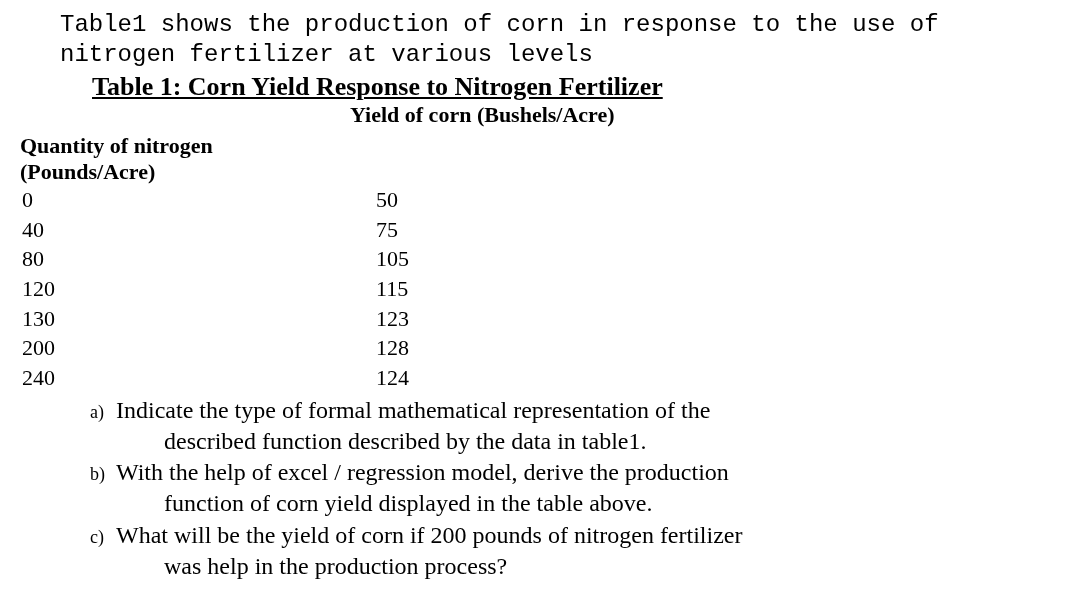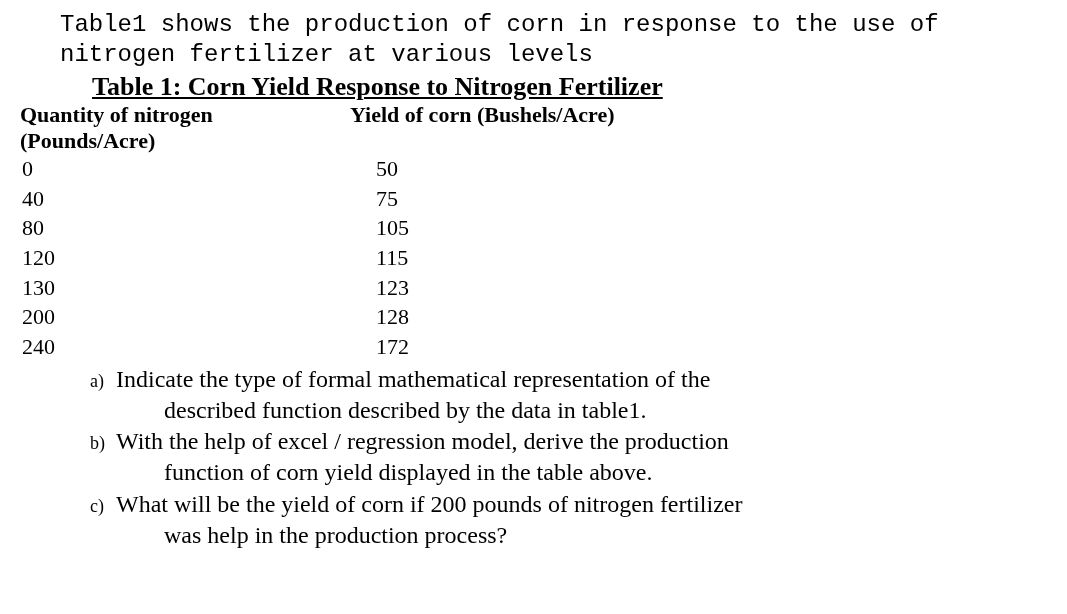--- a/index.html
+++ b/index.html
@@ -25,21 +25,21 @@
     margin-top: 2px;
   }
   .table-wrap {
     margin-left: 0px;
   }
   .tbl-header {
     font-weight: bold;
     font-size: 22px;
     display: flex;
   }
-  .tbl-header .c1 { width: 330px; }
+  .tbl-header .c1 { width: 330px; margin-top: 31px; }
   .tbl-header .c2 { }
   .tbl-row {
     display: flex;
     font-size: 22px;
     line-height: 1.35;
   }
   .tbl-row .c1 { width: 330px; padding-left: 2px; }
   .tbl-row .c2 { padding-left: 24px; }
   .questions {
     margin-left: 70px;
@@ -98,21 +98,21 @@
   <div class="tbl-row">
     <div class="c1">130</div>
     <div class="c2">123</div>
   </div>
   <div class="tbl-row">
     <div class="c1">200</div>
     <div class="c2">128</div>
   </div>
   <div class="tbl-row">
     <div class="c1">240</div>
-    <div class="c2">172</div>
+    <div class="c2">124</div>
   </div>
 </div>
 
 <div class="questions">
 
   <div class="q-item">
     <div class="q-label">a)</div>
     <div class="q-text">
       <span>Indicate the type of formal mathematical representation of the</span>
       <span class="cont">described function described by the data in table1.</span>

